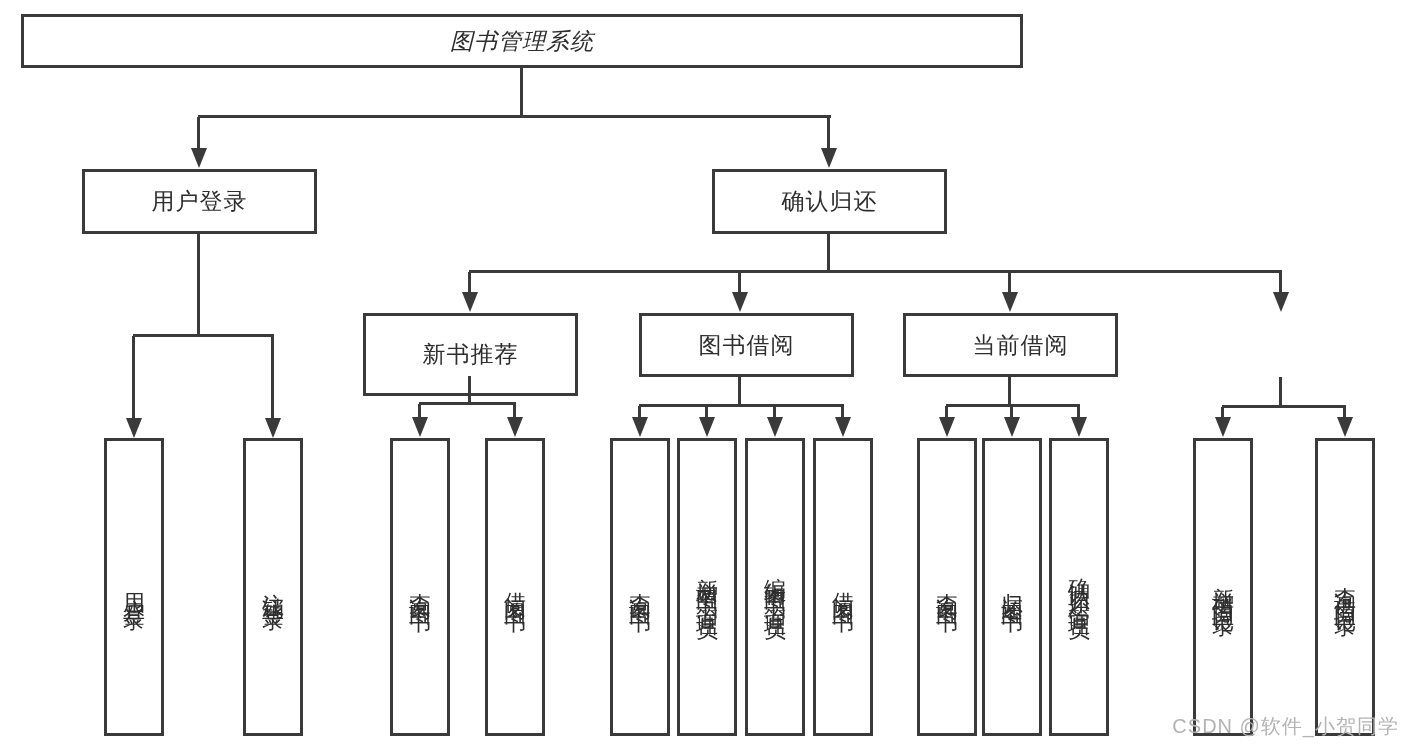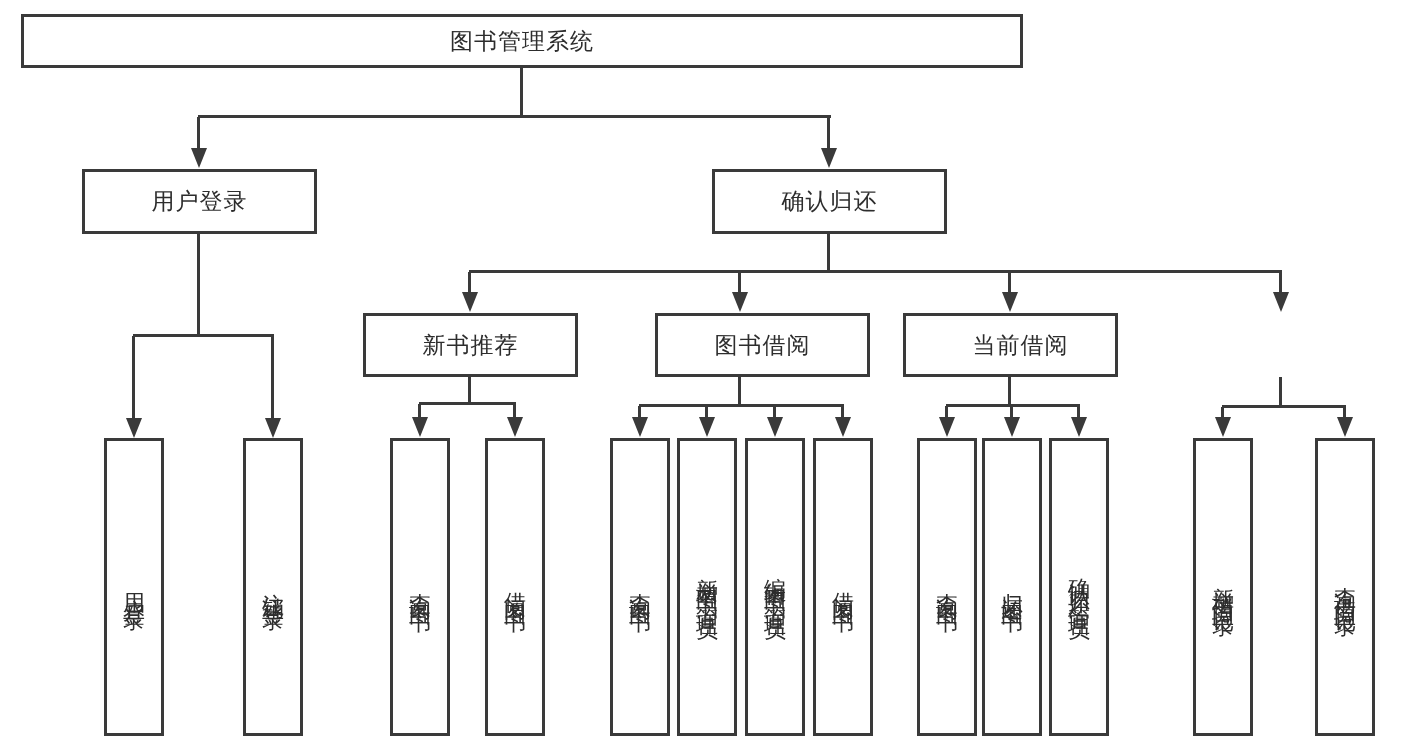--- a/index.html
+++ b/index.html
@@ -55,27 +55,27 @@
     color: #b3b3b3;
     letter-spacing: 1px;
     white-space: nowrap;
   }
 </style>
 </head>
 <body>
 
 <div class="stage">
 
-  <div class="box hbox" style="left:21px; top:14px; width:1002px; height:54px;">图书管理系统</div>
+  <div class="box hbox" style="left:21px; top:14px; width:1002px; height:54px;font-style:italic;">图书管理系统</div>
 
   <div class="box hbox" style="left:82px; top:169px; width:235px; height:65px;">用户登录</div>
   <div class="box hbox" style="left:712px; top:169px; width:235px; height:65px;">确认归还</div>
 
-  <div class="box hbox" style="left:363px; top:313px; width:215px; height:64px;">新书推荐</div>
-  <div class="box hbox" style="left:655px; top:313px; width:215px; height:64px;">图书借阅</div>
+  <div class="box hbox" style="left:363px; top:313px; width:215px; height:83px;">新书推荐</div>
+  <div class="box hbox" style="left:639px; top:313px; width:215px; height:64px;">图书借阅</div>
   <div class="box hbox" style="left:903px; top:313px; width:215px; height:64px;padding-left:20px;">当前借阅</div>
 
   <div class="box leaf" style="left:104px;">
     <span class="vtext">用户登录</span>
   </div>
   <div class="box leaf" style="left:243px;">
     <span class="vtext">注销登录</span>
   </div>
 
   <div class="box leaf" style="left:390px;">
@@ -108,20 +108,21 @@
     <span class="vtext">确认归还（管理员）</span>
   </div>
 
   <div class="box leaf" style="left:1193px;">
     <span class="vtext">新增借阅记录</span>
   </div>
   <div class="box leaf" style="left:1315px;">
     <span class="vtext">查询借阅记录</span>
   </div>
 
+  <div class="watermark">CSDN @软件_小贺同学</div>
 <div class="line" style="left: 520px; top: 68px; width: 3px; height: 49px;"></div>
     <div class="line" style="left: 197px; top: 117px; width: 3px; height: 35px;"></div>
     <div class="line" style="left: 827px; top: 117px; width: 3px; height: 35px;"></div>
     <div class="line" style="left: 197px; top: 233px; width: 3px; height: 104px;"></div>
     <div class="line" style="left: 132px; top: 336px; width: 3px; height: 85px;"></div>
     <div class="line" style="left: 271px; top: 336px; width: 3px; height: 85px;"></div>
     <div class="line" style="left: 827px; top: 234px; width: 3px; height: 39px;"></div>
     <div class="line" style="left: 468px; top: 272px; width: 3px; height: 24px;"></div>
     <div class="line" style="left: 738px; top: 272px; width: 3px; height: 24px;"></div>
     <div class="line" style="left: 1008px; top: 272px; width: 3px; height: 24px;"></div>

